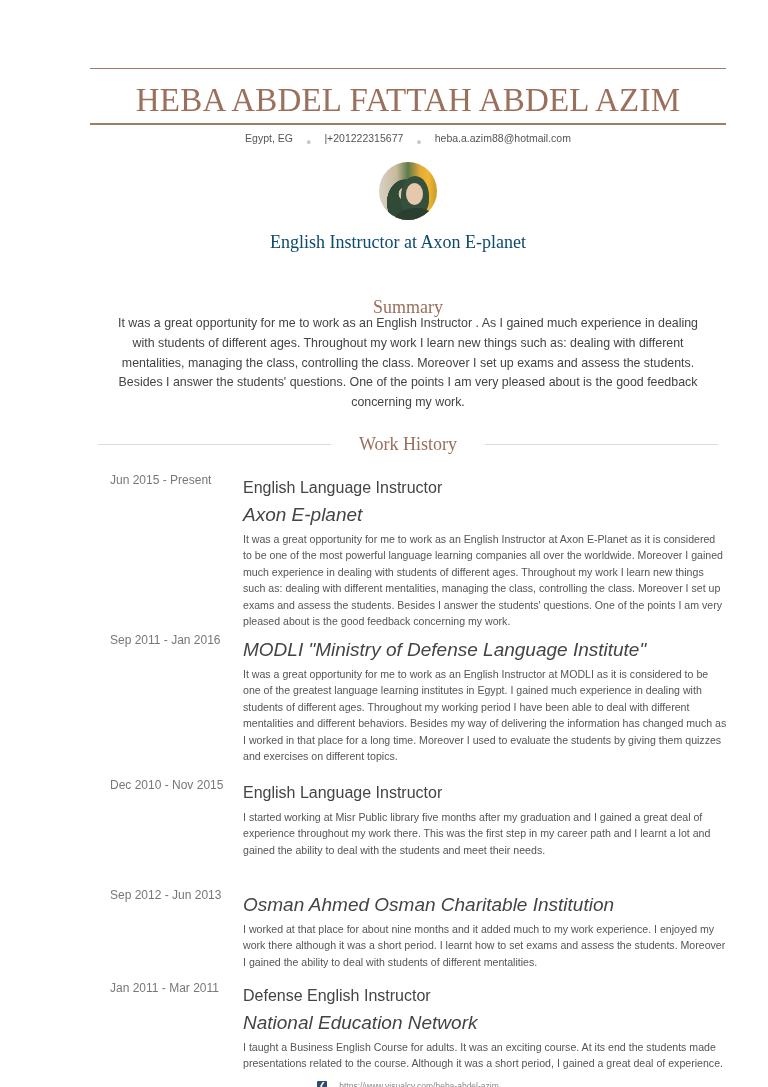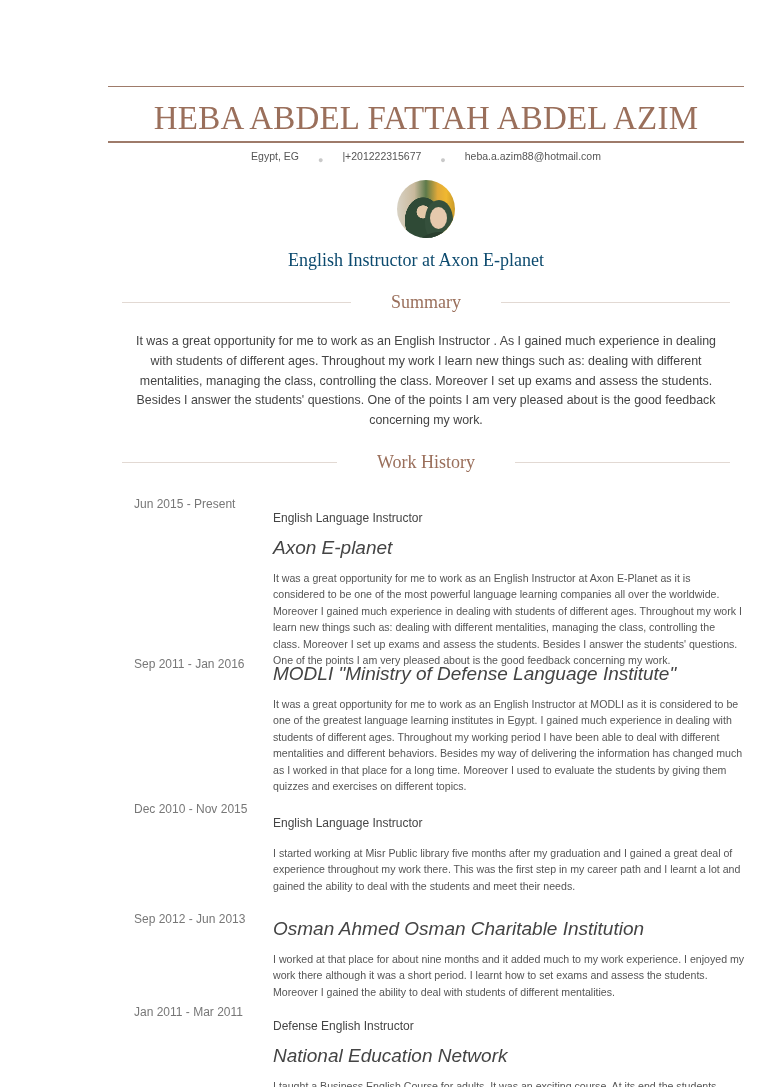--- a/index.html
+++ b/index.html
@@ -1,15 +1,15 @@
 <!DOCTYPE html>
 <html><head>
   <meta charset="utf-8">
   <style>
-    * { box-sizing: border-box; margin: 14px; padding: 0; }
+    * { box-sizing: border-box; margin: 8px; padding: 0; }
     html, body {
       width: 768px;
       height: 1087px;
       background: #ffffff;
       overflow: hidden;
     }
     body {
       position: relative;
       font-family: "Liberation Sans", sans-serif;
       color: #555555;
@@ -110,21 +110,21 @@
       height: 1px;
       background: #e2d9d3;
     }
     .section-head .title {
       font-family: "Liberation Serif", "DejaVu Serif", serif;
       font-size: 18px;
       color: #9a6f5b;
       padding: 0 12px;
       line-height: 22px;
     }
-    .summary-head { top: 248px; }
+    .summary-head { top: 248px; flex-direction: column; }
     .summary-text {
       position: absolute;
       left: 86px; top: 290px;
       width: 596px;
       text-align: center;
       font-size: 12.4px;
       line-height: 19.8px;
       color: #444444;
     }
     .work-head { top: 408px; }
@@ -140,21 +140,21 @@
       color: #777777;
       white-space: nowrap;
       line-height: 16px;
     }
     .job .content {
       position: absolute;
       left: 137px; top: 0;
       width: 500px;
     }
     .job .role {
-      font-size: 12px;
+      font-size: 16px;
       color: #444444;
       line-height: 16px;
       height: 16px;
     }
     .job .company {
       font-size: 19px;
       font-style: italic;
       color: #444444;
       line-height: 16px;
       margin-top: 11px;

